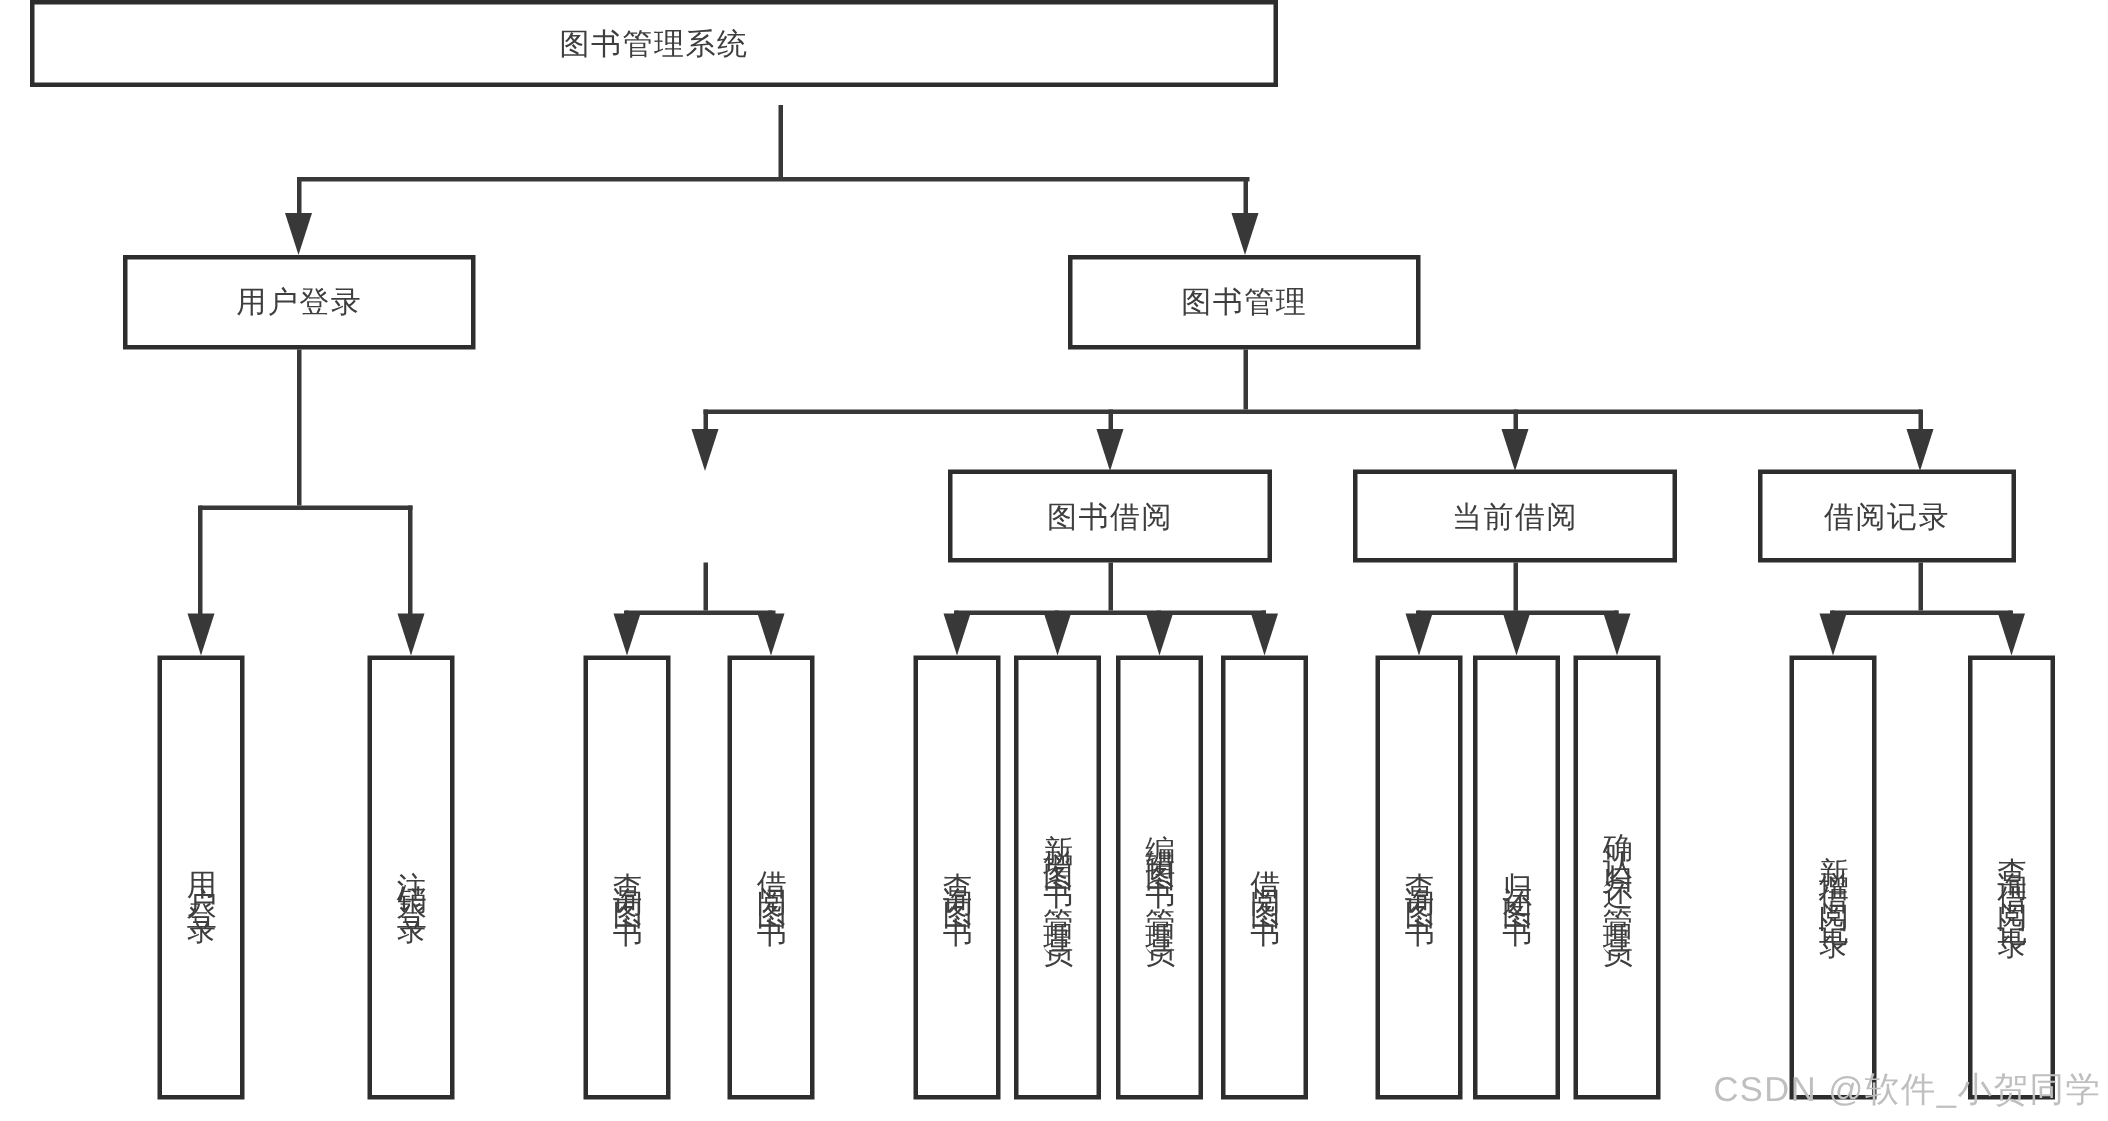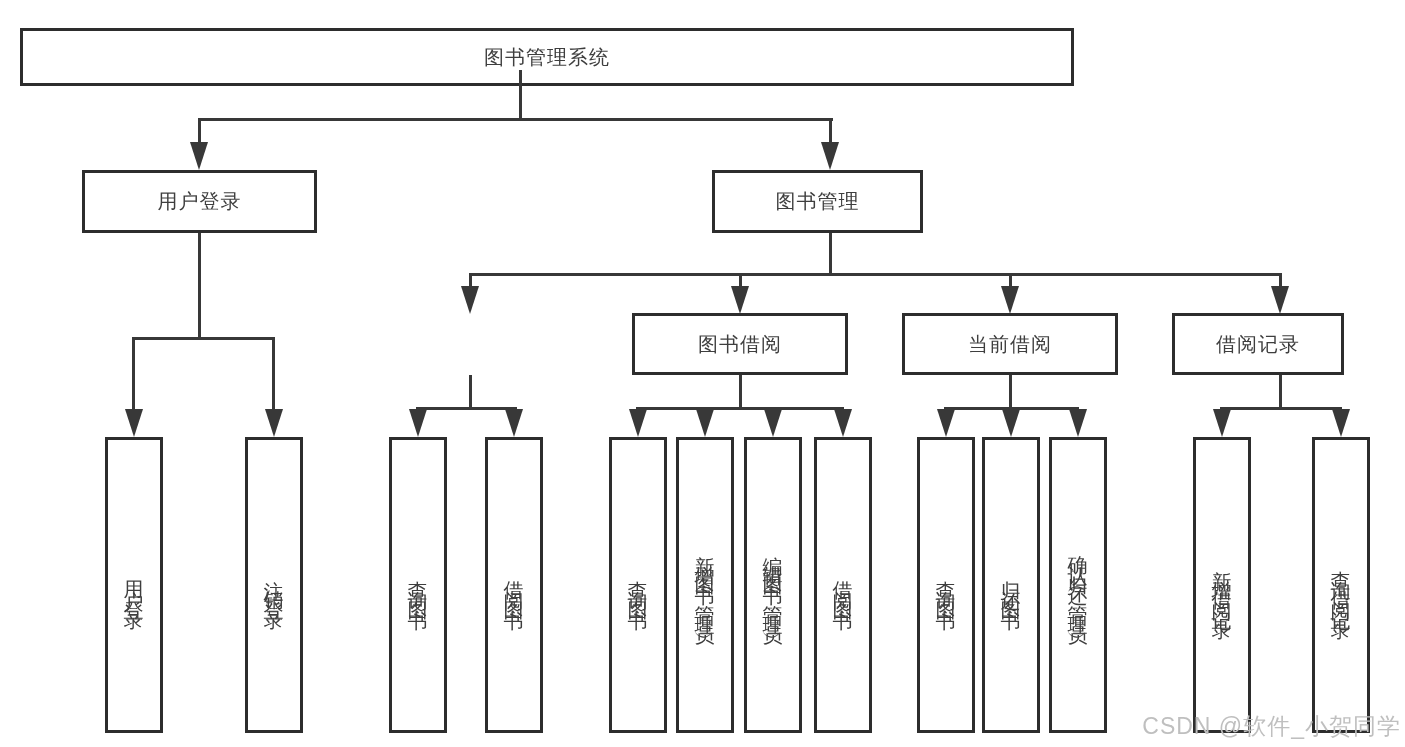--- a/index.html
+++ b/index.html
@@ -26,28 +26,28 @@
   .wm{
     position:absolute;right:4px;top:711px;font-size:23px;color:#bfbfbf;
     letter-spacing:1px;white-space:nowrap;z-index:9;margin-left:24px;
   }
 </style>
 </head>
 <body>
 
 <div class="stage">
 
-  <div class="box" style="left:20px;top:28px;width:1054px;height:58px;">
+  <div class="box" style="left:20px;top:0;width:832px;height:58px;">
     <span>图书管理系统</span>
   </div>
 
   <div class="box" style="left:82px;top:170px;width:235px;height:63px;">
     <span>用户登录</span>
   </div>
-  <div class="box" style="left:712px;top:170px;width:211px;height:63px;">
+  <div class="box" style="left:712px;top:170px;width:235px;height:63px;">
     <span>图书管理</span>
   </div>
 
   <div class="box" style="left:632px;top:313px;width:216px;height:62px;text-align:right;">
     <span>图书借阅</span>
   </div>
   <div class="box" style="left:902px;top:313px;width:216px;height:62px;">
     <span>当前借阅</span>
   </div>
   <div class="box" style="left:1172px;top:313px;width:172px;height:62px;">

